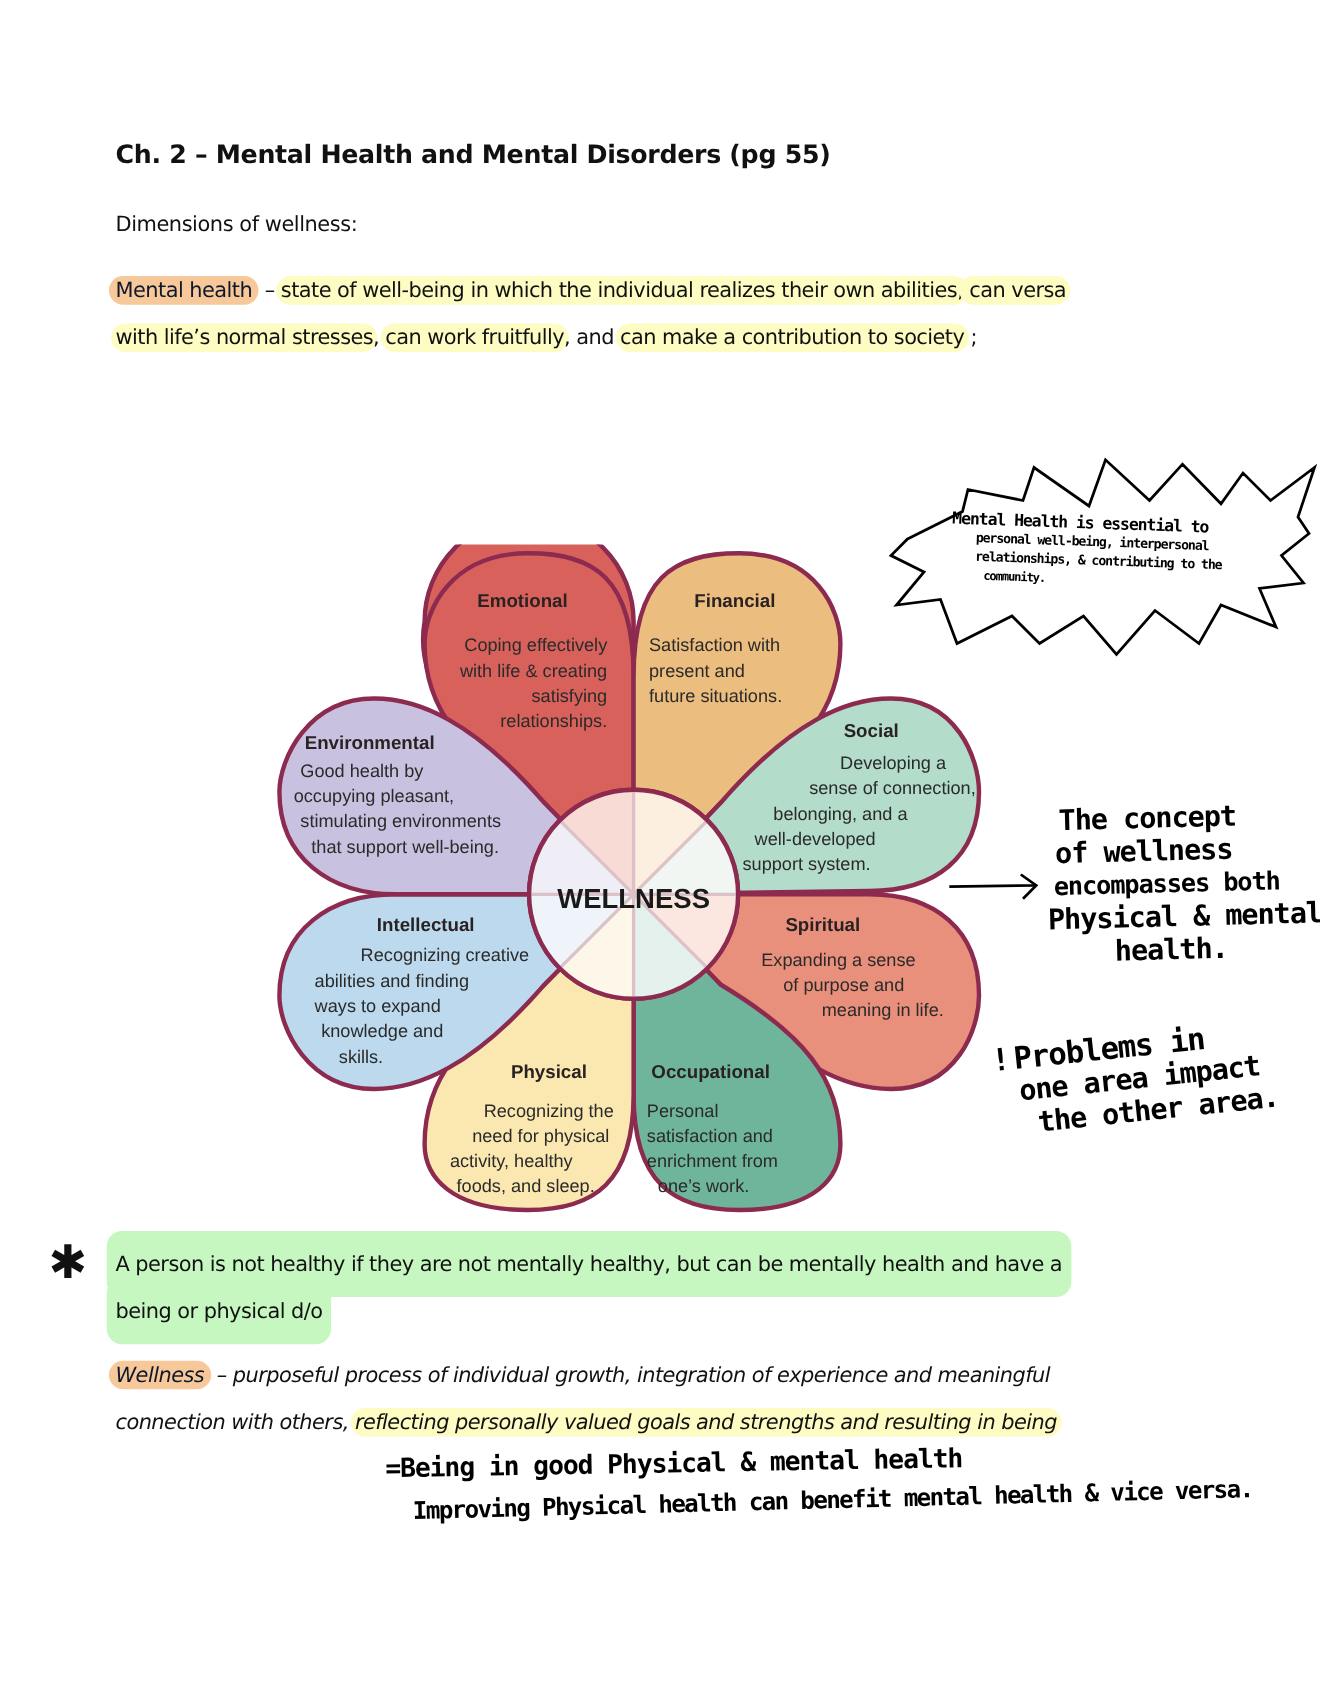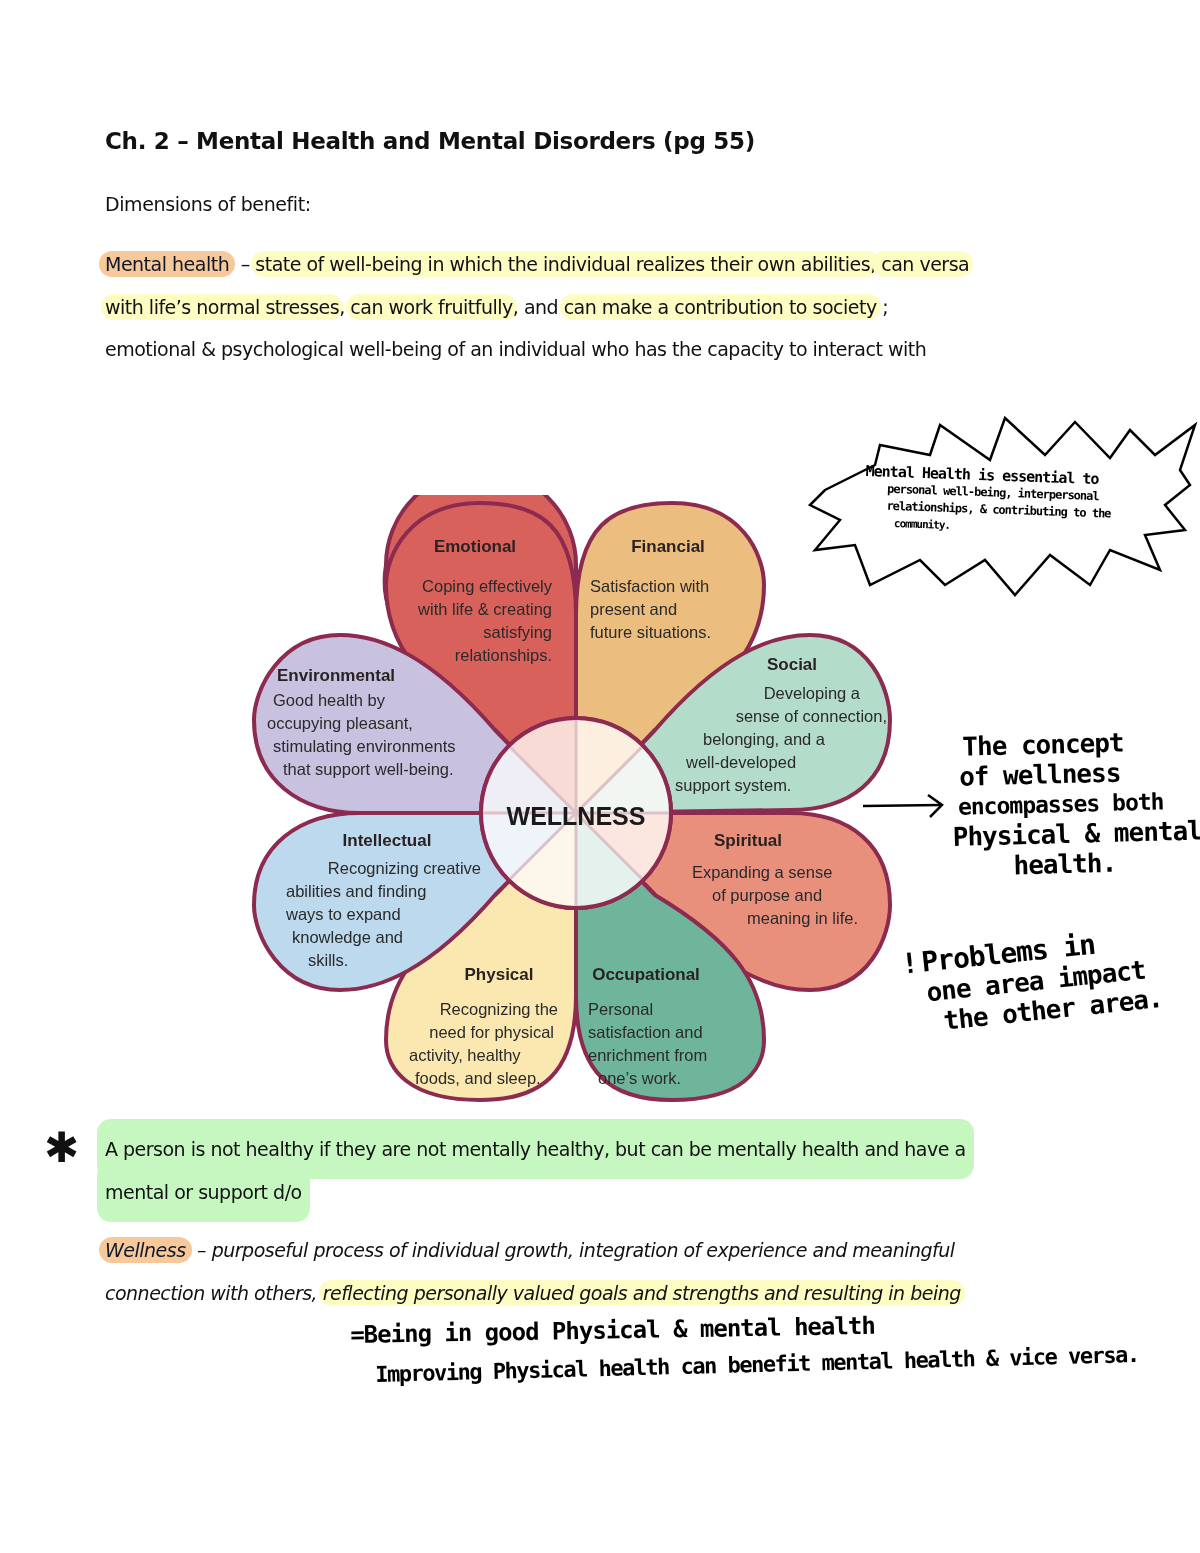--- a/index.html
+++ b/index.html
@@ -13,26 +13,25 @@
   .hl-o { background: #f7c89a; color: #0f172a; border-radius: 14px; padding: 2px 6px; margin-left: -6px; }
   .hl-g { background: #c6f7c0; border-radius: 14px; padding: 19px 8px; margin-left: -8px; }
   .hand { font-family: "DejaVu Sans Mono", monospace; font-weight: bold; color: #000; letter-spacing: -1px; transform-origin: left top; }
   .petal-title { font-family: "Liberation Sans", sans-serif; font-weight: bold; font-size: 17px; fill: #2a2222; }
   .petal-text { font-family: "Liberation Sans", sans-serif; font-size: 16.5px; fill: #2a2a2a; }
 </style>
 </head>
 <body>
 
 <div class="abs title">Ch. 2 – Mental Health and Mental Disorders (pg 55)</div>
-<div class="abs subtitle">Dimensions of benefit:</div>
+<div class="abs subtitle">Dimensions of wellness:</div>
 
 <div class="abs para" style="top:243px;">
   <div><span class="hl-o">Mental health</span><span> – </span><span class="hl-y">state of well-being in which the individual realizes their own abilities,</span><span class="hl-y"> can versa</span></div>
   <div><span class="hl-y">with life’s normal stresses</span><span>, </span><span class="hl-y">can work fruitfully</span><span>, and </span><span class="hl-y">can make a contribution to society</span><span> ;</span></div>
-  <div>emotional &amp; psychological well-being of an individual who has the capacity to interact with</div>
 </div>
 
 <svg class="abs" style="left:800px; top:410px;" width="400" height="200">
   <polygon points="25,80 75,55 80,35 130,45 140,15 190,50 205,8 245,45 275,12 310,48 330,20 355,45 395,15 380,60 390,75 365,95 385,120 345,125 360,160 310,140 290,175 250,145 215,185 185,150 145,175 120,150 70,175 55,135 15,140 40,110 10,95" fill="#fff" stroke="#000" stroke-width="2.5" stroke-linejoin="miter"></polygon>
 </svg>
 <div class="abs hand" style="left:866px; top:463px; font-size:15px; line-height:17px; transform: rotate(2deg);">
   <div>Mental Health is essential to</div>
   <div style="padding-left:22px; font-size:12px;">personal well-being, interpersonal</div>
   <div style="padding-left:22px; font-size:12px;">relationships, &amp; contributing to the</div>
   <div style="padding-left:30px; font-size:11px;">community.</div>
@@ -142,21 +141,21 @@
 
 <div class="abs hand" style="left:900px; top:950px; font-size:28px; line-height:30px; transform: rotate(-6deg);">
   <div><span style="display:inline-block; width:20px;">!</span><span>Problems in</span></div>
   <div style="padding-left:22px; font-size:26px;">one area impact</div>
   <div style="padding-left:36px; font-size:26px;">the other area.</div>
 </div>
 
 <div class="abs" style="left:44px; top:1128px; font-size:42px; font-weight:bold; line-height:40px;">✱</div>
 <div class="abs para" style="top:1128px;">
   <div><span class="hl-g">A person is not healthy if they are not mentally healthy, but can be mentally health and have a</span></div>
-  <div><span class="hl-g">mental or support d/o</span></div>
+  <div><span class="hl-g">being or physical d/o</span></div>
 </div>
 
 <div class="abs para" style="top:1229px;font-style:italic;">
   <div><span class="hl-o">Wellness</span><span> – </span><span>purposeful process of individual growth, integration of experience and meaningful</span></div>
   <div><span>connection with others, </span><span class="hl-y">reflecting personally valued goals and strengths and resulting in being</span></div>
 </div>
 
 <div class="abs hand" style="left:350px; top:1320px; font-size:24px; line-height:30px; transform: rotate(-1deg);">=Being in good Physical &amp; mental health</div>
 <div class="abs hand" style="left:375px; top:1360px; font-size:22px; line-height:30px; transform: rotate(-1.5deg); letter-spacing:-1.5px;">Improving Physical health can benefit mental health &amp; vice versa.</div>
 

